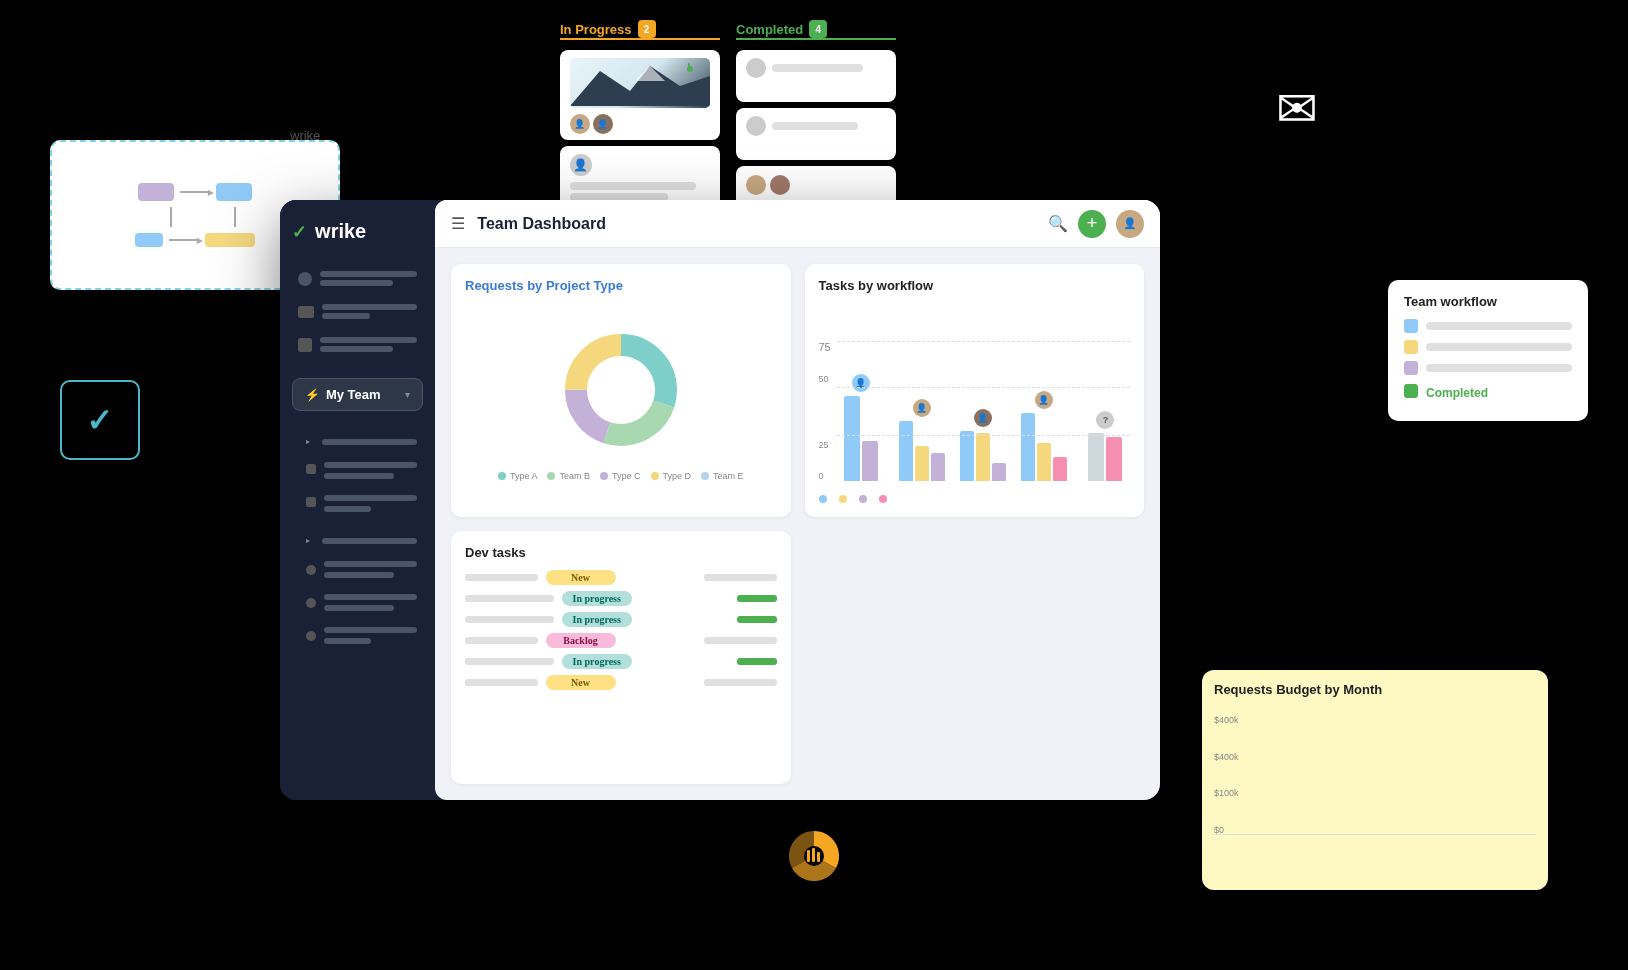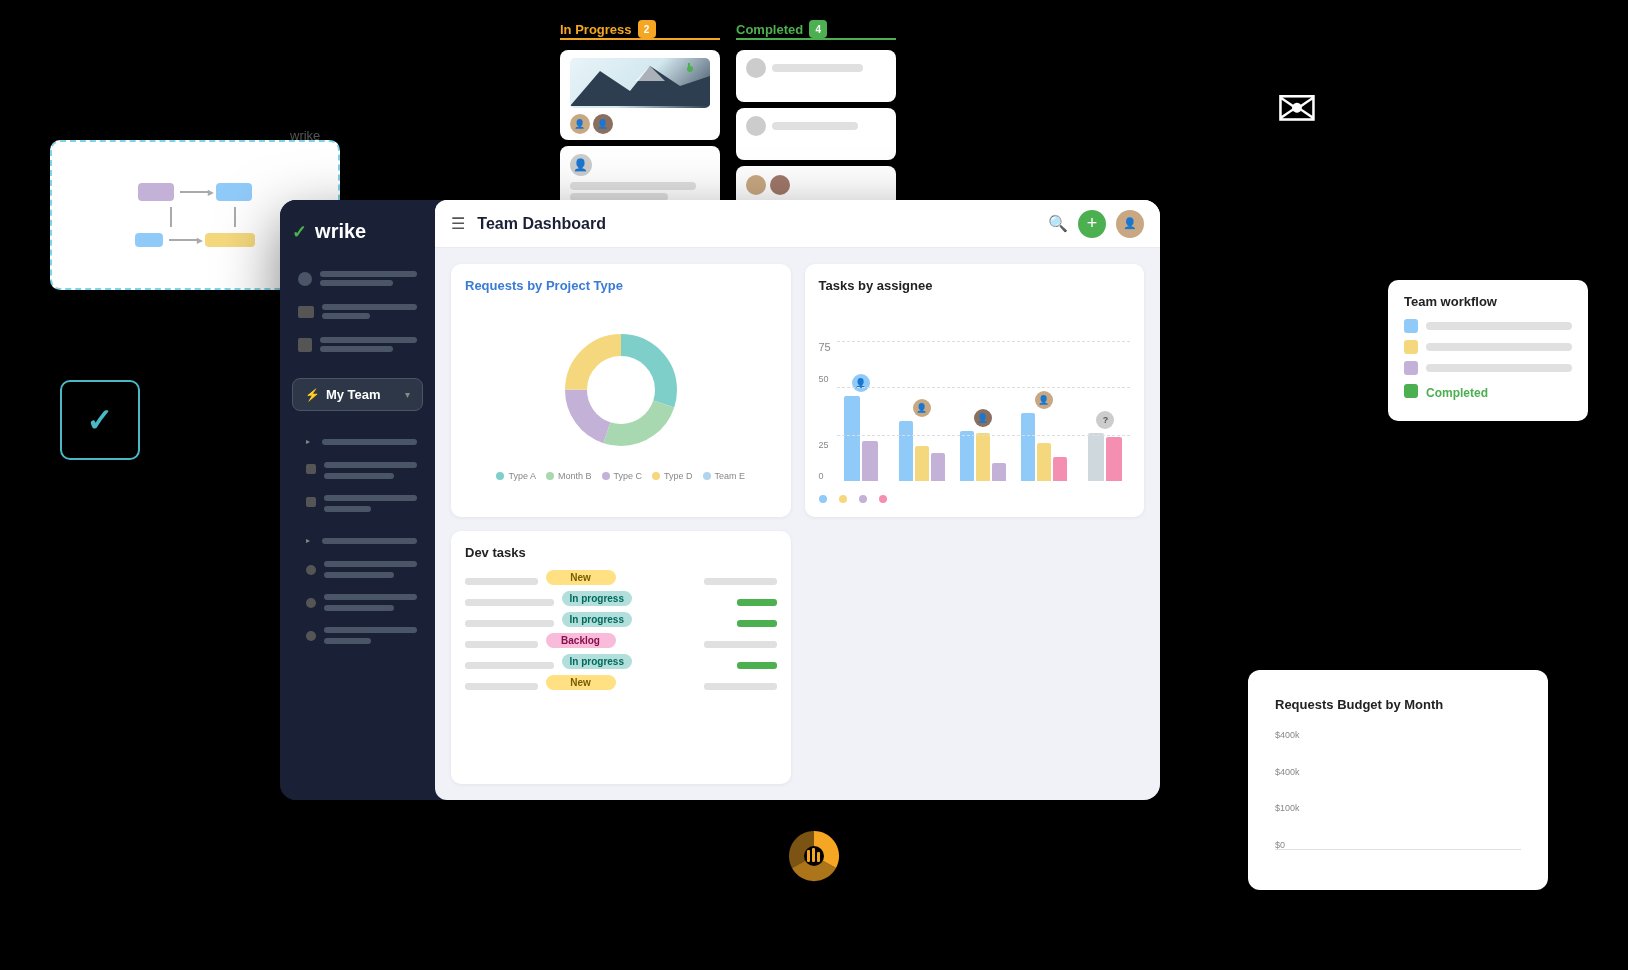--- a/index.html
+++ b/index.html
@@ -150,24 +150,24 @@
     }
     .workflow-completed-label {
       font-size: 12px; font-weight: 700;
       margin-top: 4px;
     }
 
     
     .budget-card {
       position: absolute;
       bottom: 80px; right: 80px;
-      width: 300px; height: 220px;
-      background: #ffffff;
+      width: 346px; height: 220px;
+      background: #fef9c3;
       border-radius: 12px;
-      padding: 27px;
+      padding: 12px;
       box-shadow: 0 4px 20px rgba(0,0,0,0.15);
       z-index: 20;
     }
     .budget-title {
       font-size: 13px; font-weight: 700; color: #222;
       margin-bottom: 12px;
     }
     .budget-chart {
       display: flex; align-items: flex-end;
       gap: 10px;
@@ -342,21 +342,21 @@
     .legend-item { display: flex; align-items: center; gap: 4px; }
     .legend-dot { width: 8px; height: 8px; border-radius: 50%; }
     .legend-label { font-size: 9px; color: #888; }
     .bar-legend {
       display: flex; gap: 8px; margin-top: 6px; flex-wrap: wrap;
     }
 
     
     .task-list { display: flex; flex-direction: column; gap: 6px; }
     .task-row {
-      display: flex; align-items: flex-end; gap: 8px;
+      display: flex; align-items: center; gap: 8px; font-family: Liberation Serif, serif;
     }
     .task-line {
       height: 7px; border-radius: 3px; background: #e0e0e0;
       flex: 1;
     }
     .task-badge {
       font-size: 10px; font-weight: 600;
       padding: 2px 8px; border-radius: 10px;
       white-space: nowrap;
       min-width: 70px; text-align: center;
@@ -641,40 +641,40 @@
             <circle cx="65" cy="65" r="45" fill="none" stroke="#f5d87e" stroke-width="22" stroke-dasharray="70.69 212.72" stroke-dashoffset="-212.06" transform="rotate(-90 65 65)"></circle>
             <circle cx="65" cy="65" r="32" fill="#fff"></circle>
           </svg>
           <div class="donut-legend">
             <div class="legend-item">
               <div class="legend-dot" style="background:#7ececa;"></div>
               <span class="legend-label">Type A</span>
             </div>
             <div class="legend-item">
               <div class="legend-dot" style="background:#a8d8b0;"></div>
-              <span class="legend-label">Month B</span>
+              <span class="legend-label">Team B</span>
             </div>
             <div class="legend-item">
               <div class="legend-dot" style="background:#c3b1d8;"></div>
               <span class="legend-label">Type C</span>
             </div>
             <div class="legend-item">
               <div class="legend-dot" style="background:#f5d87e;"></div>
               <span class="legend-label">Type D</span>
             </div>
             <div class="legend-item">
               <div class="legend-dot" style="background:#b0d4ec;"></div>
               <span class="legend-label">Team E</span>
             </div>
           </div>
         </div>
       </div>
 
       <div class="widget">
-        <div class="widget-title dark">Tasks by assignee</div>
+        <div class="widget-title dark">Tasks by workflow</div>
         <div style="display:flex;align-items:flex-end;gap:2px;flex:1;padding-bottom:8px;">
 
           <div style="display:flex;flex-direction:column-reverse;justify-content:space-between;height:140px;margin-right:4px;">
             <div style="font-size:9px;color:#888;">0</div>
             <div style="font-size:9px;color:#888;margin-top:36px;">25</div>
             <div style="font-size:9px;color:#888;">50</div>
             <div style="font-size:11px;color:#888;">75</div>
           </div>
 
           <div style="display:flex;gap:12px;flex:1;align-items:flex-end;height:140px;position:relative;">

